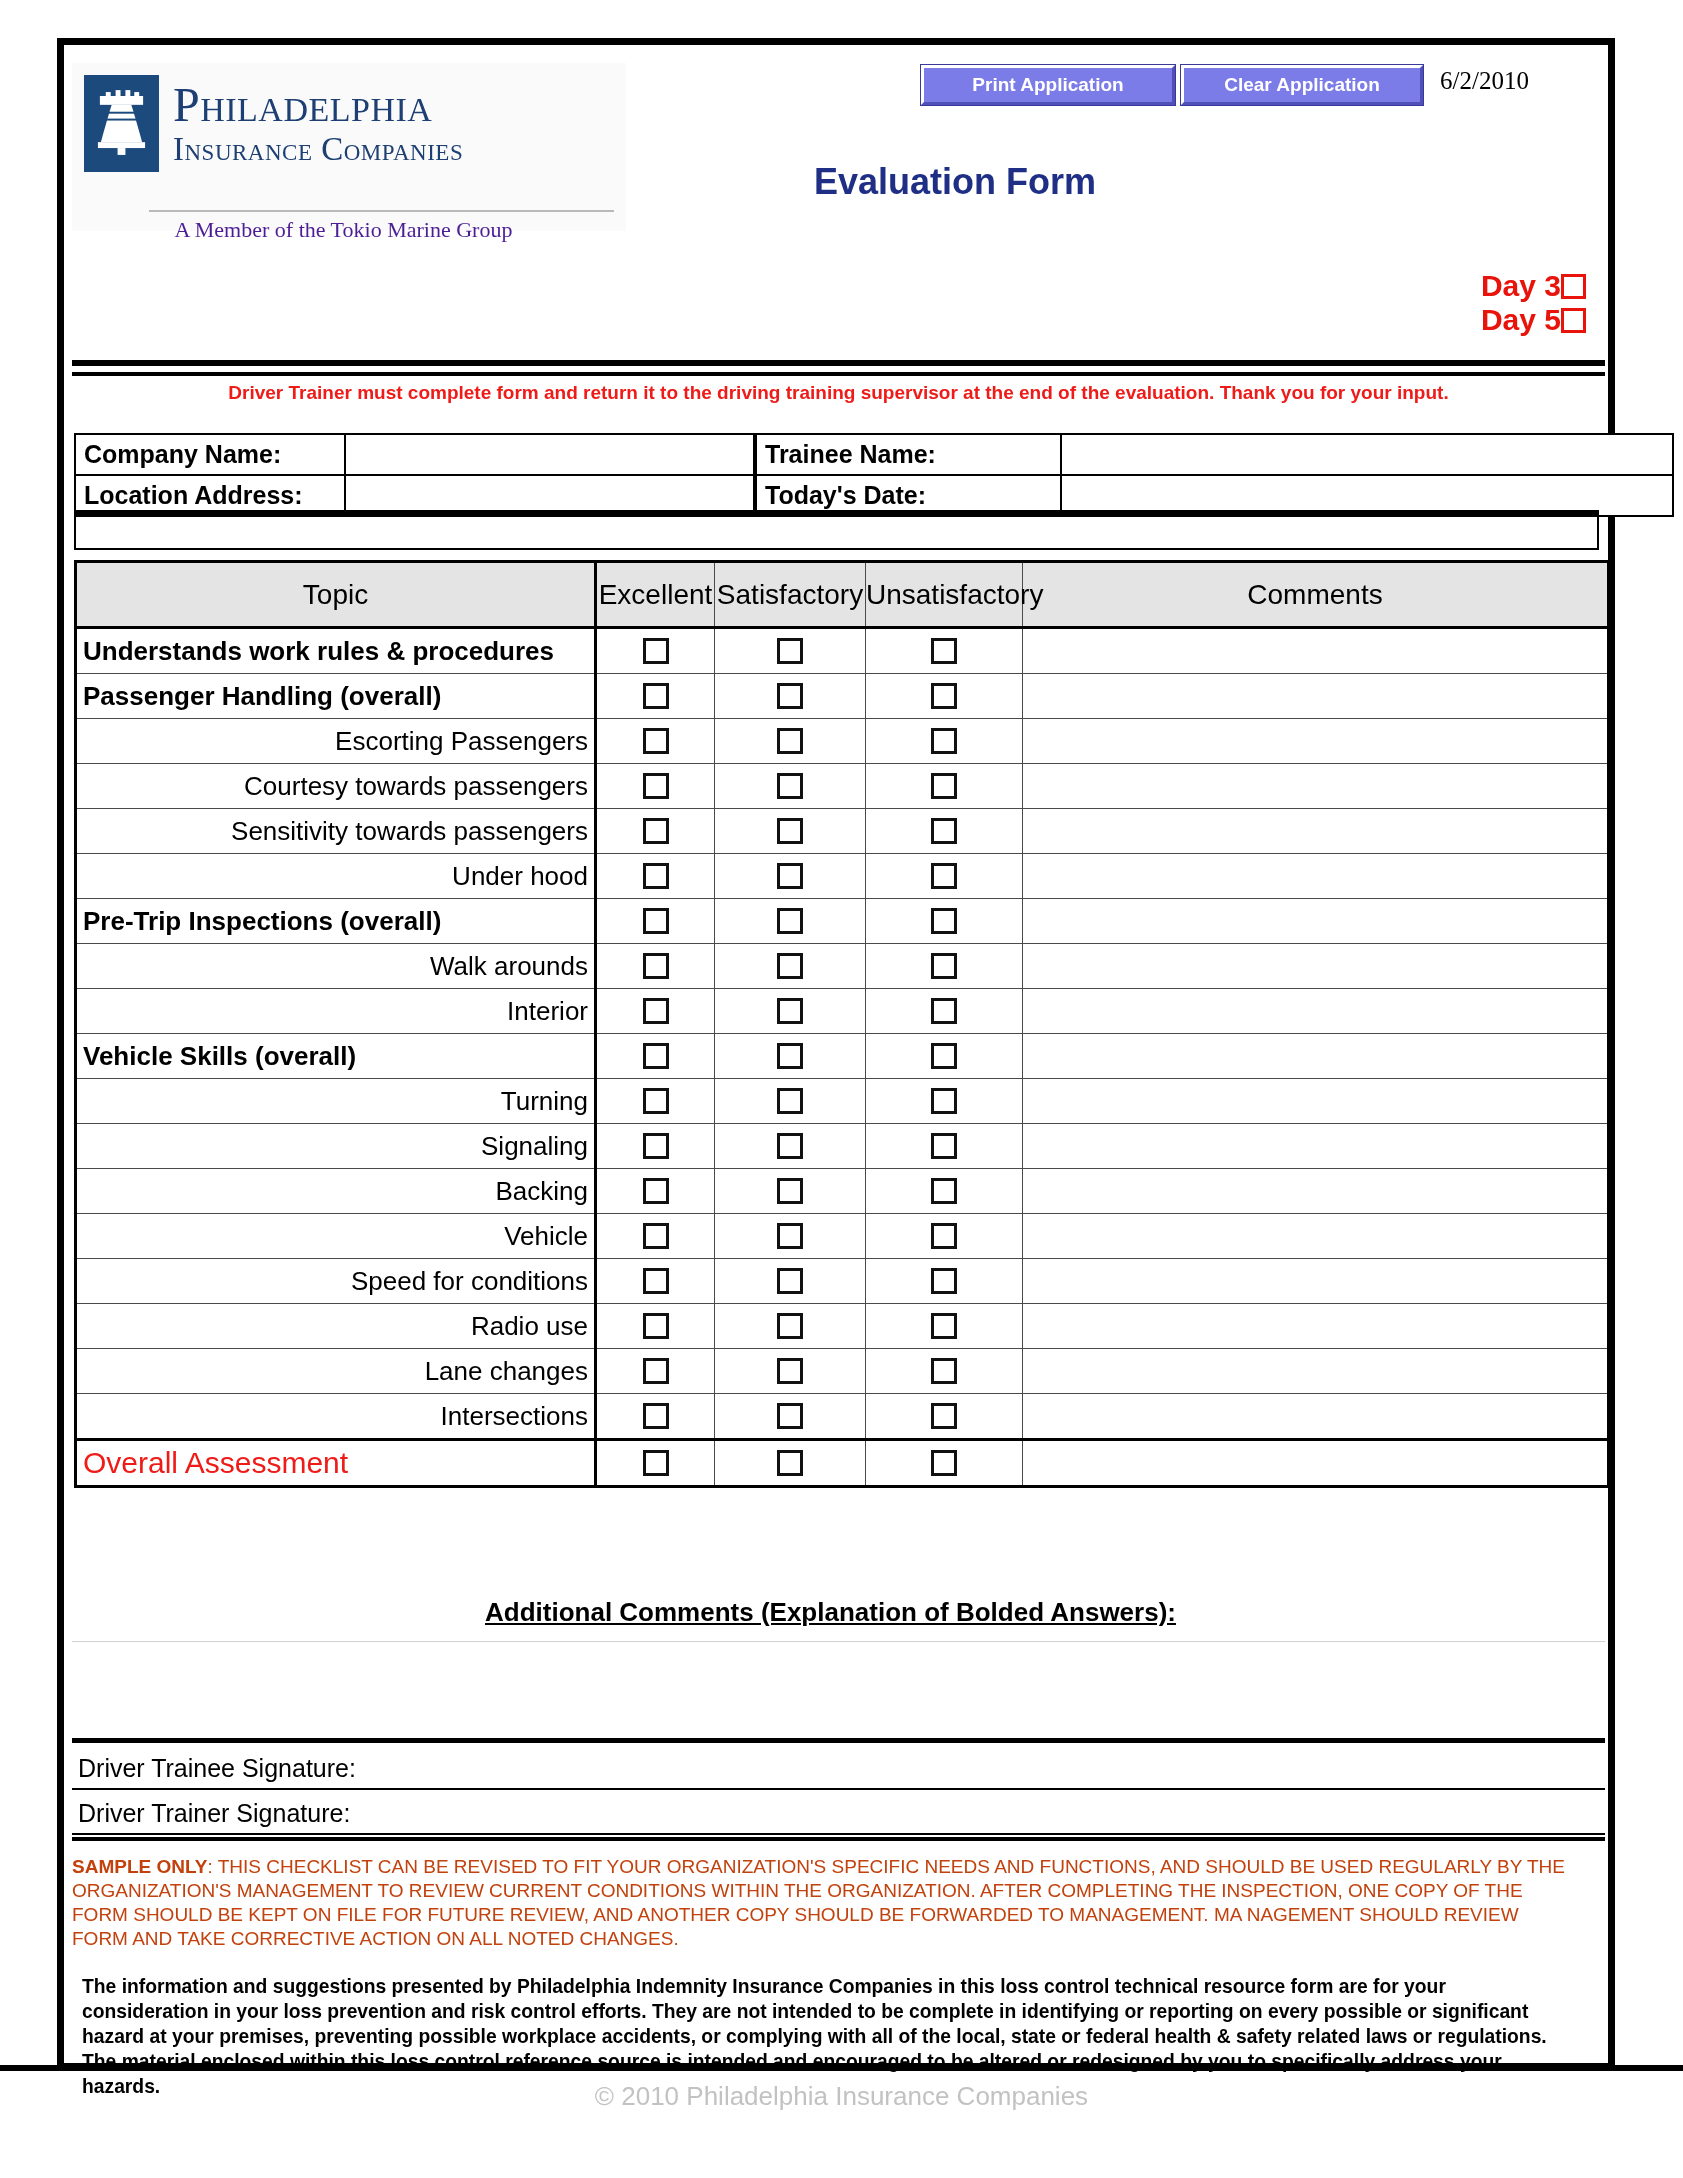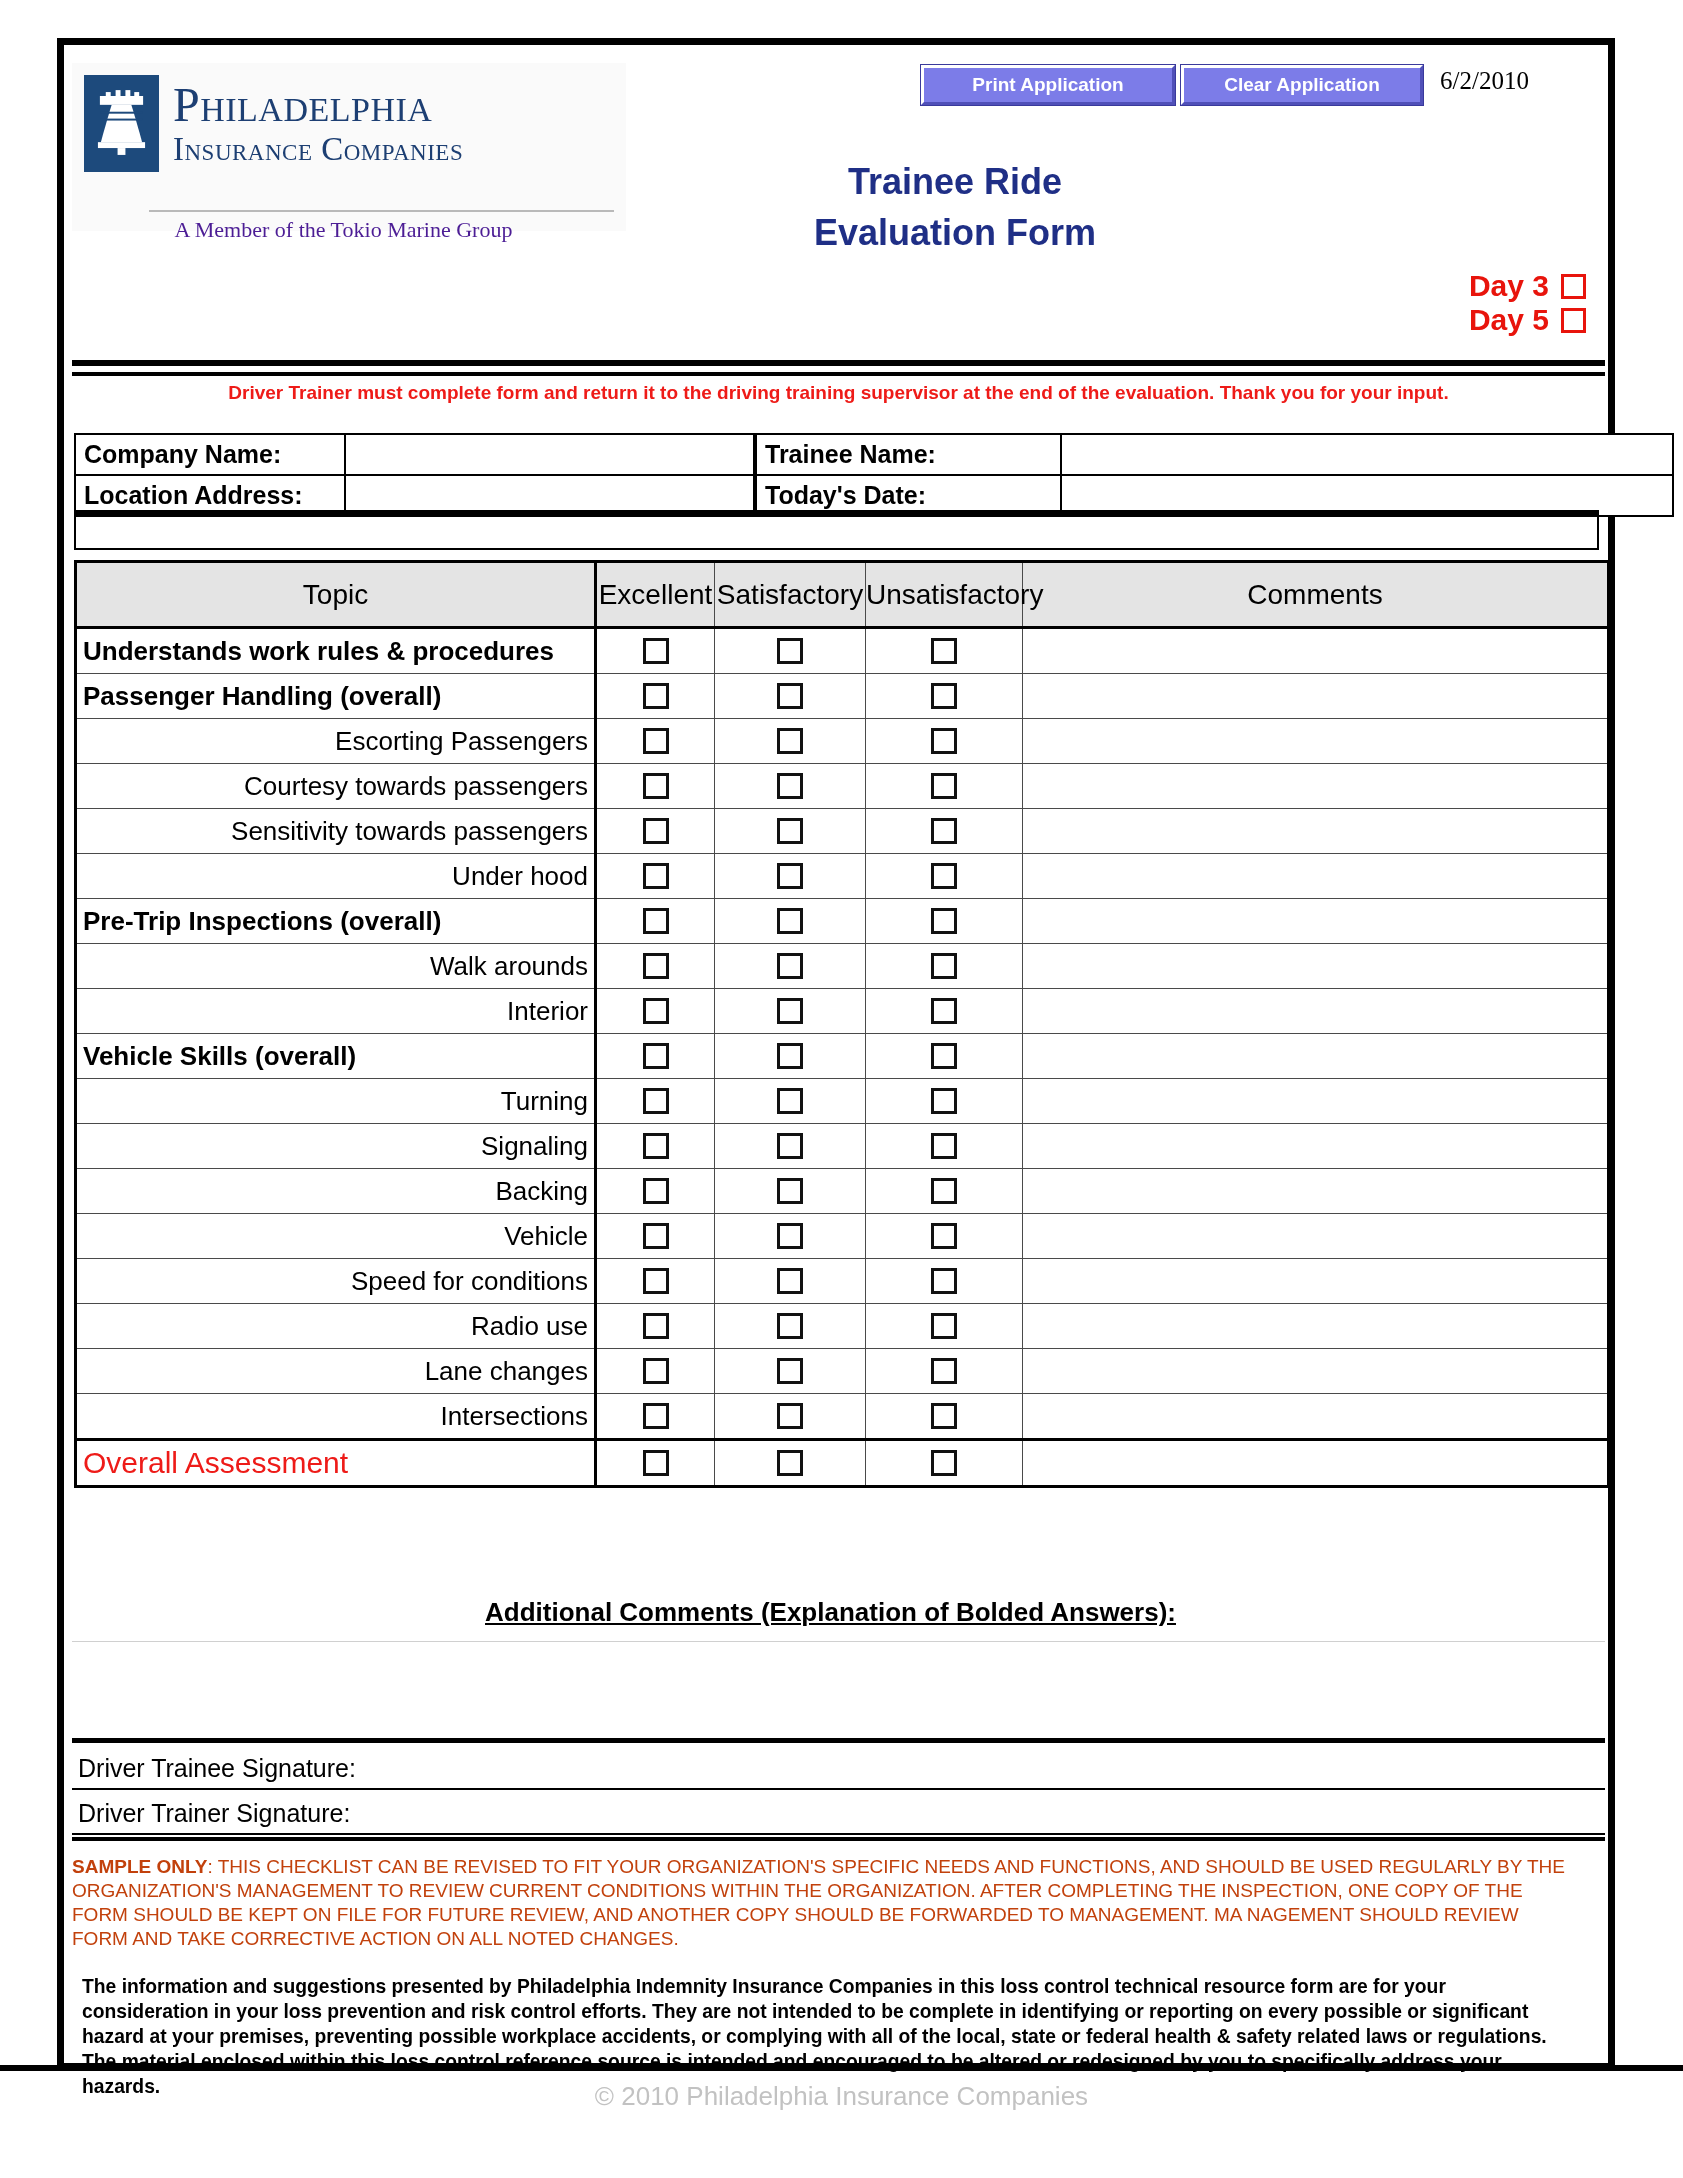--- a/index.html
+++ b/index.html
@@ -85,21 +85,21 @@
   .form-title{
     position:absolute;left:594px;top:111px;width:594px;
     text-align:center;
     color:#1f2f86;font-weight:bold;font-size:36px;line-height:51px;
   }
 
   .day-wrap{
     position:absolute;right:22px;top:226px;
     display:flex;flex-direction:column;gap:4px;align-items:flex-end;
   }
-  .day-row{display:flex;align-items:center;gap:12px;justify-content:center;}
+  .day-row{display:flex;align-items:center;gap:0;justify-content:center;}
   .day-lbl{color:#e8140c;font-weight:bold;font-size:30px;line-height:30px;}
   .day-box{width:25px;height:25px;border:3px solid #e8140c;box-sizing:border-box;background:#fff;cursor:pointer;}
 
   .hdr-rule{
     position:absolute;left:8px;width:1533px;background:#000;
   }
   #rule-a{top:315px;height:6px;}
   #rule-b{top:327px;height:4px;}
 
   .notice{
@@ -253,21 +253,20 @@
     </div>
     <div class="logo-rule"></div>
     <div class="tokio">A Member of the Tokio Marine Group</div>
   </div>
 
   <div class="btn" id="print-btn">Print Application</div>
   <div class="btn" id="clear-btn">Clear Application</div>
   <div class="doc-date">6/2/2010</div>
 
   <div class="form-title">
-    <div>Trainee Ride</div>
     <div>Evaluation Form</div>
   </div>
 
   <div class="day-wrap">
     <div class="day-row">
       <span class="day-lbl">Day 3</span>
       <span class="day-box"></span>
     </div>
     <div class="day-row">
       <span class="day-lbl">Day 5</span>

